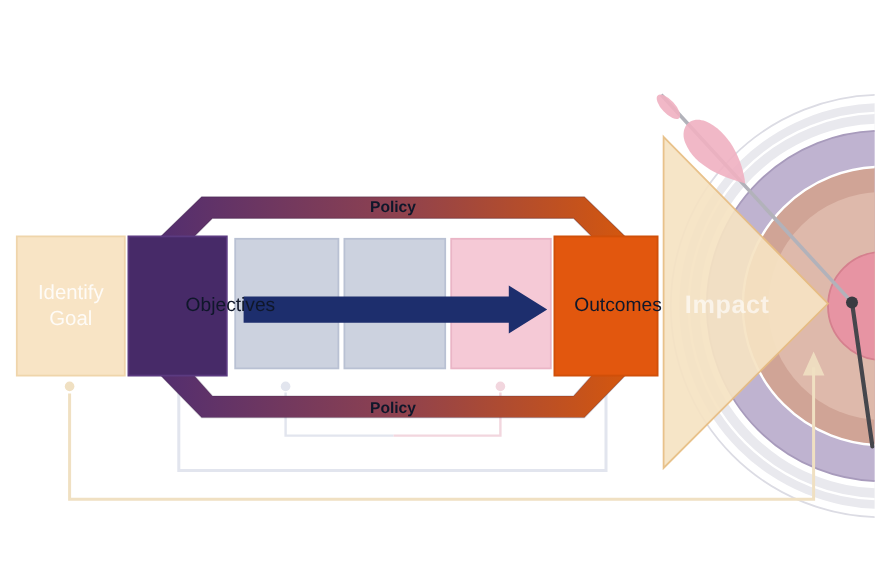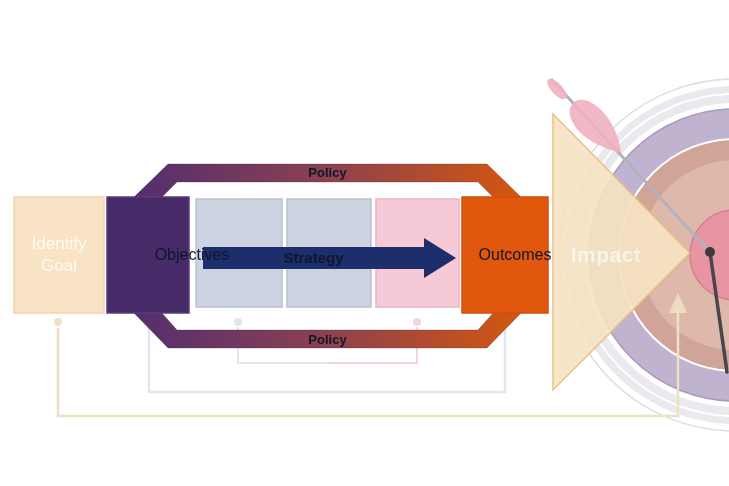--- a/index.html
+++ b/index.html
@@ -78,19 +78,18 @@
       <rect x="287" y="199" width="84" height="108" fill="#ccd2df" stroke="#b9c1d3"></rect>
       <rect x="376" y="199" width="83" height="108" fill="#f5c9d6" stroke="#eab5c6"></rect>
       <rect x="462" y="197" width="86" height="116" fill="#e2570e" stroke="#d04f09"></rect>
     </g>
 
     <polygon points="203,247 424,247 424,238 456,258 424,278 424,269 203,269" fill="#1d2e6d"></polygon>
   </svg>
 
   <div class="lbl lbl-identify">Identify Goal</div>
   <div class="lbl lbl-objectives">Objectives</div>
-  <div class="lbl lbl-strategy">Strategy</div>
   <div class="lbl lbl-outcomes">Outcomes</div>
   <div class="lbl lbl-policy-top">Policy</div>
   <div class="lbl lbl-policy-bottom">Policy</div>
   <div class="lbl lbl-impact">Impact</div>
 
 </div>
 
 </body></html>

